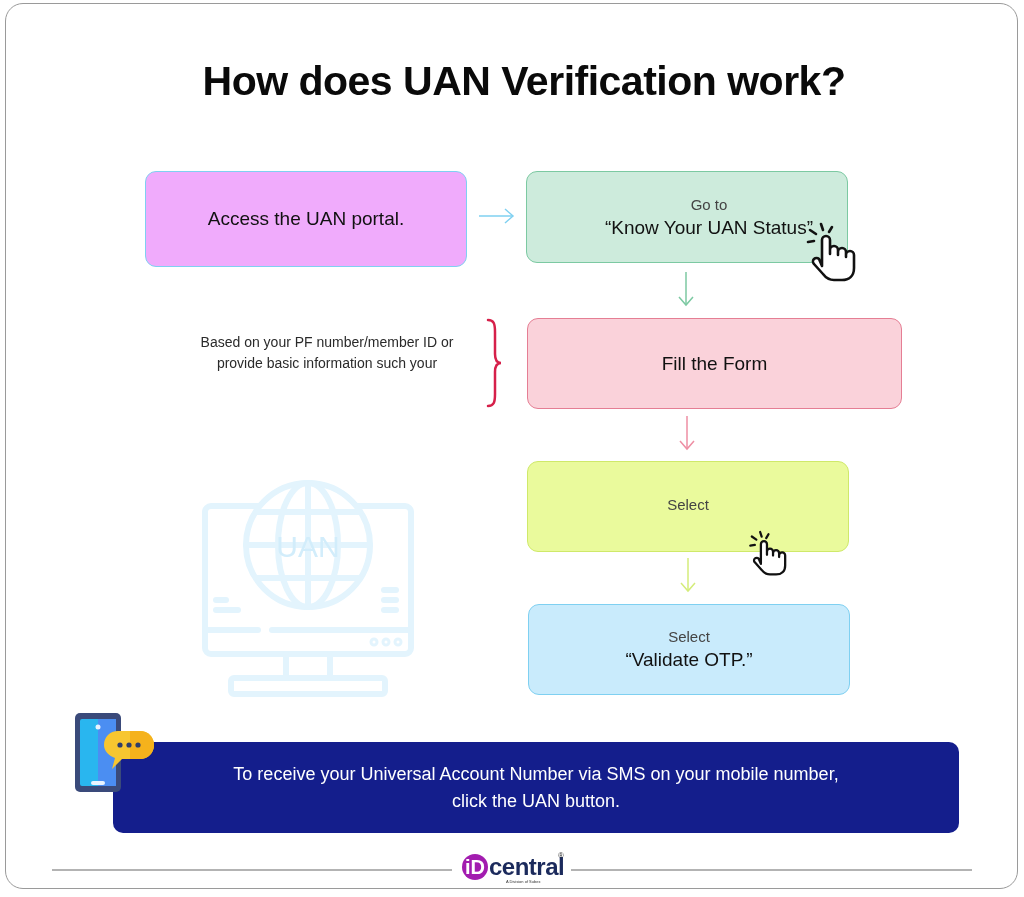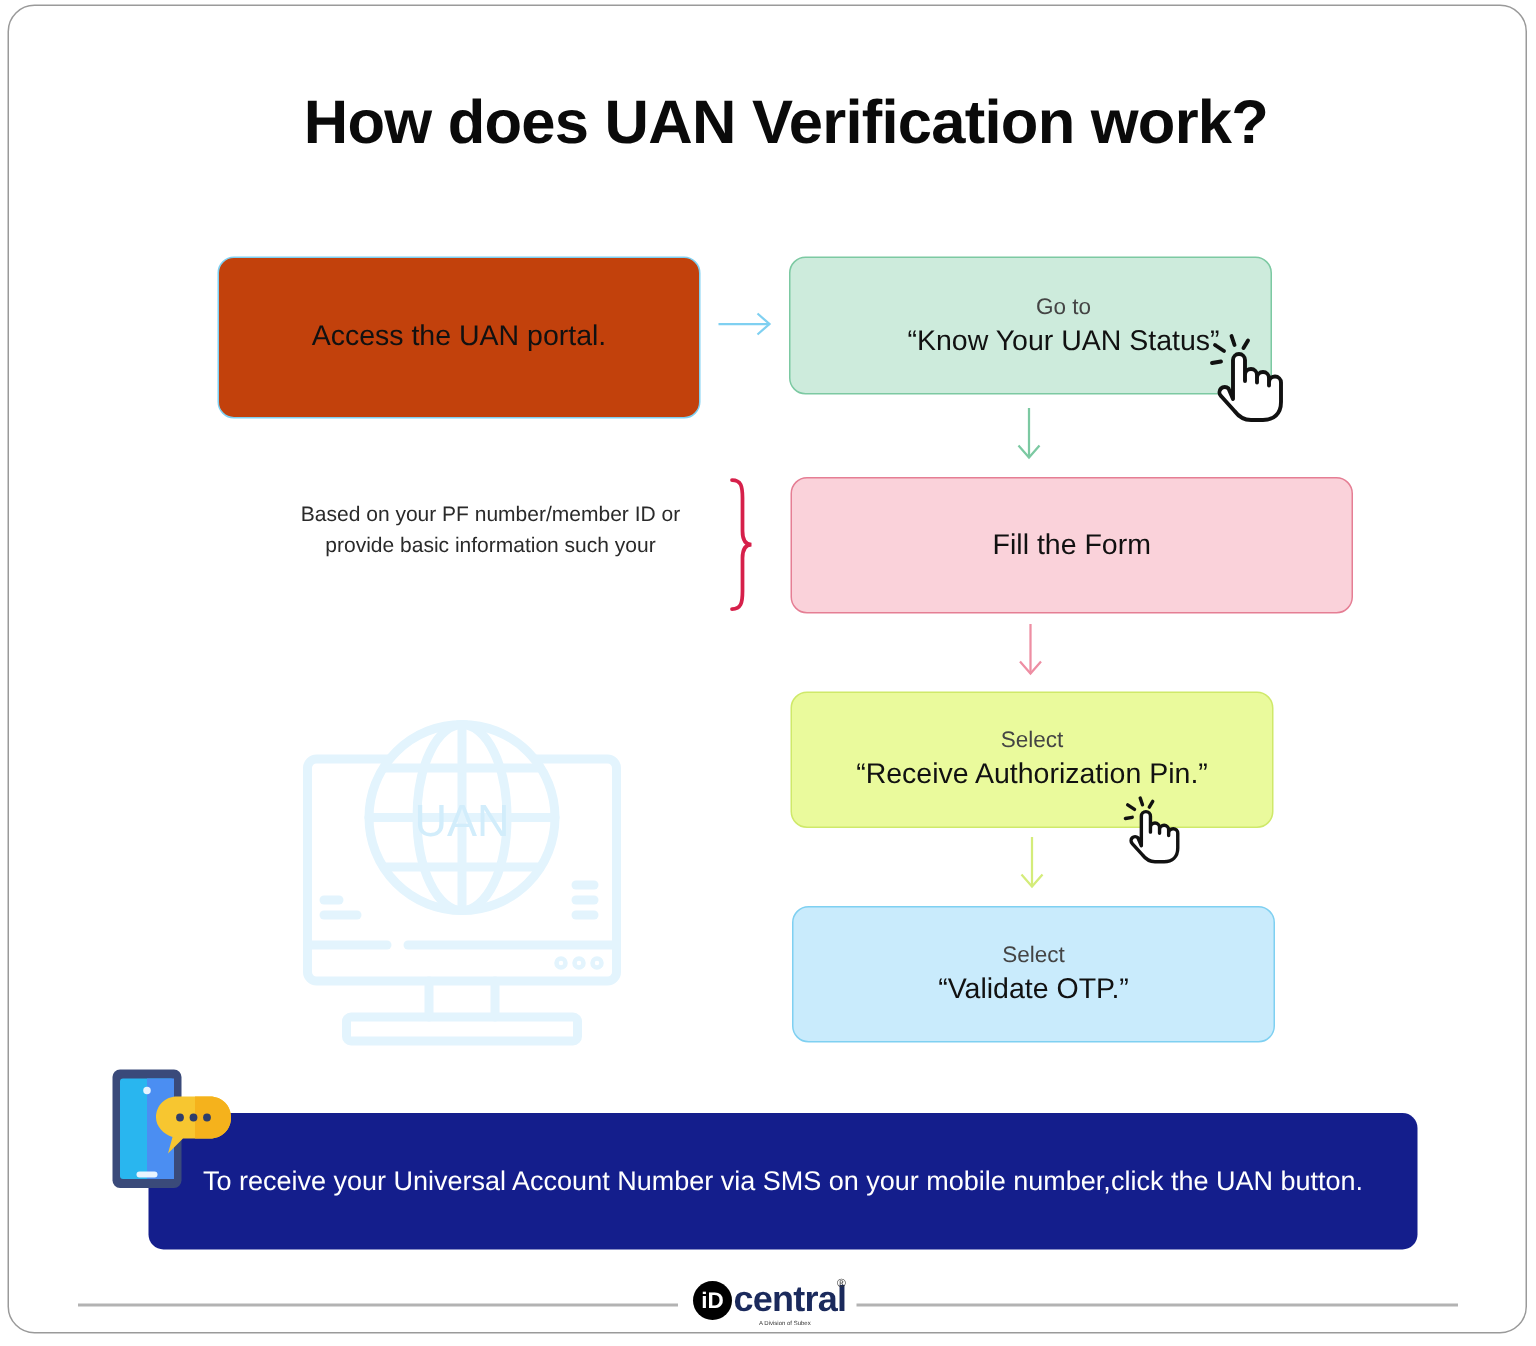--- a/index.html
+++ b/index.html
@@ -2,35 +2,35 @@
 <html><head>
 <meta charset="utf-8">
 <style>
   html, body { margin:0; padding:0; background:#ffffff; }
   body { width:1024px; height:897px; position:relative; overflow:hidden; font-family:"Liberation Sans", sans-serif; color:#111; }
   .frame { position:absolute; left:5px; top:3px; width:1013px; height:886px; border:1.5px solid #9a9a9a; border-radius:18px; box-sizing:border-box; }
   .title { position:absolute; left:0; top:58px; width:1024px; text-align:center; font-size:41px; font-weight:bold; letter-spacing:-0.5px; color:#0a0a0a;padding-left:12px; }
   .box { position:absolute; border-radius:11px; box-sizing:border-box; display:flex; flex-direction:column; align-items:center; justify-content:center; text-align:center; }
   .box .sub { font-size:15px; color:#444; margin-bottom:4px; }
   .box .main { font-size:19px; color:#111; }
-  .b1 { left:145px; top:171px; width:322px; height:108px; background:#c2410c; border:1.5px solid #7fd0f1; }
+  .b1 { left:145px; top:171px; width:322px; height:96px; background:#f0abfc; border:1.5px solid #7fd0f1; }
   .b2 { left:526px; top:171px; width:322px; height:92px; background:#cdebdc; border:1.5px solid #7cc9a2;padding-left:44px; }
   .b3 { left:527px; top:318px; width:375px; height:91px; background:#fad2da; border:1.5px solid #e57e94; }
   .b4 { left:527px; top:461px; width:322px; height:91px; background:#eafa9c; border:1.5px solid #cfe96a; }
   .b5 { left:528px; top:604px; width:322px; height:91px; background:#c9ebfc; border:1.5px solid #7fd0f1; }
   .arrow { position:absolute; }
   .note { position:absolute; left:182px; top:332px; width:290px; text-align:center; font-size:14px; line-height:21px; color:#2a2a2a; }
   .brace { position:absolute; left:484px; top:318px; }
   .monitor { position:absolute; left:198px; top:480px; }
   .hand { position:absolute; }
-  .banner { position:absolute; left:99px; top:742px; width:846px; height:91px; background:#141e8c; border-radius:10px; color:#fff; display:flex; flex-direction:row; align-items:center; justify-content:center; font-size:18px; line-height:27px; text-align:left; }
+  .banner { position:absolute; left:113px; top:742px; width:846px; height:91px; background:#141e8c; border-radius:10px; color:#fff; display:flex; flex-direction:column; align-items:center; justify-content:center; font-size:18px; line-height:27px; text-align:left; }
   .phone { position:absolute; left:74px; top:712px; }
   .footer-line { position:absolute; top:869px; height:1.5px; background:#b3b3b3; }
   .logo { position:absolute; left:462px; top:853px; display:flex; align-items:center; }
-  .logo-circle { width:26px; height:26px; border-radius:50%; background:#000000; color:#fff; font-weight:bold; font-size:15px; display:flex; align-items:center; justify-content:center; }
+  .logo-circle { width:26px; height:26px; border-radius:50%; background:#a21caf; color:#fff; font-weight:bold; font-size:20px; display:flex; align-items:center; justify-content:center; }
   .logo-text { font-size:24px; font-weight:bold; color:#1b2a5c; margin-left:1px; letter-spacing:-0.5px;text-align:center; }
   .logo-reg { position:absolute; left:96px; top:-2px; font-size:8px; color:#333; }
   .logo-tag { position:absolute; left:44px; top:26px; font-size:4px; color:#333; white-space:nowrap; }
 </style>
 </head>
 <body>
 
 <div class="frame"></div>
 
 <div class="title">How does UAN Verification work?</div>
@@ -76,21 +76,20 @@
   <div class="main">Fill the Form</div>
 </div>
 
 <svg class="arrow" style="left:679px;top:416px" width="16" height="36" viewBox="0 0 16 36">
   <line x1="8" y1="0" x2="8" y2="33" stroke="#ee8ea3" stroke-width="1.5"></line>
   <polyline points="1,25 8,33 15,25" fill="none" stroke="#ee8ea3" stroke-width="1.5"></polyline>
 </svg>
 
 <div class="box b4">
   <div class="sub">Select</div>
-  <div class="main">“Receive Authorization Pin.”</div>
 </div>
 
 <svg class="hand" style="left:748px;top:530px" width="44" height="48" viewBox="0 0 58 62">
   <g fill="none" stroke="#111" stroke-width="3" stroke-linecap="round" stroke-linejoin="round">
     <line x1="16" y1="2" x2="18" y2="8"></line>
     <line x1="5" y1="8" x2="11" y2="12"></line>
     <line x1="27" y1="5" x2="24" y2="10"></line>
     <line x1="3" y1="20" x2="9" y2="19"></line>
     <path d="M17 44 L17 18 a4 4 0 0 1 8 0 L25 32 L25 28 a4 4 0 0 1 8 0 L33 33 L33 30 a4 4 0 0 1 8 0 L41 35 L41 33 a4 4 0 0 1 8 0 L49 46 C49 54 44 58 37 58 L29 58 C24 58 21 56 18 52 L9 42 a3.5 3.5 0 0 1 5 -5 Z" fill="#fff"></path>
   </g>

